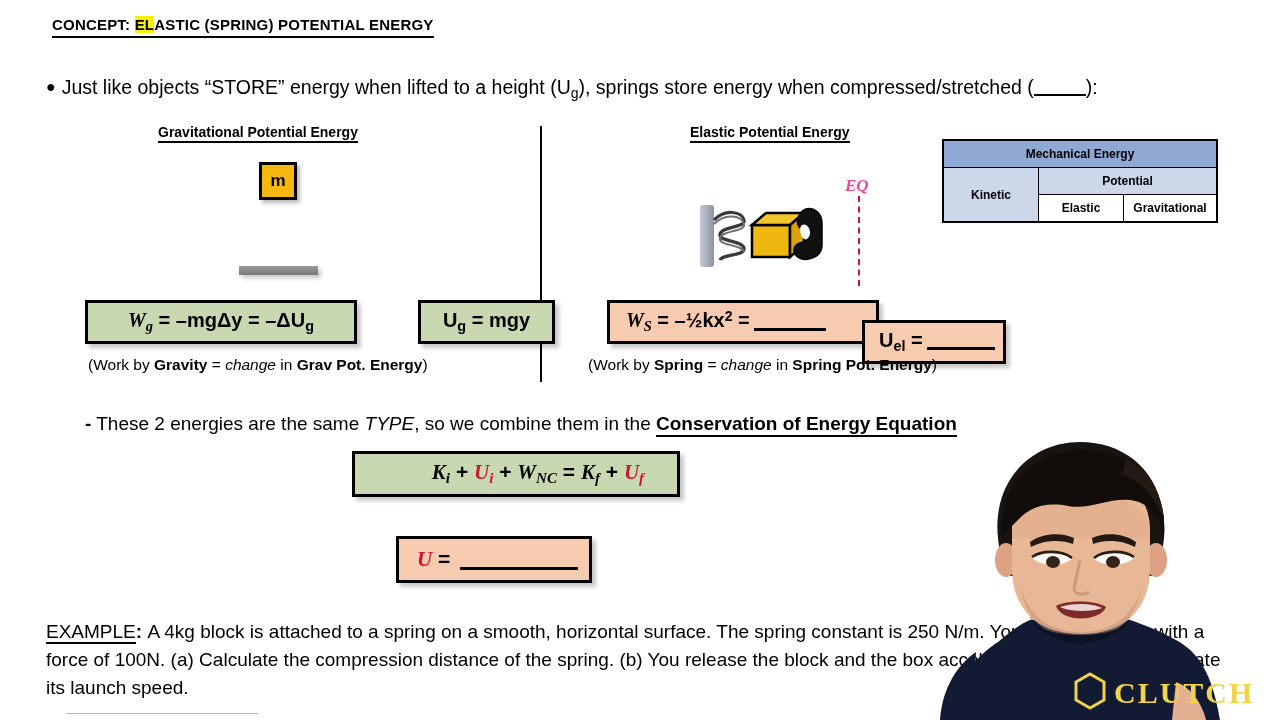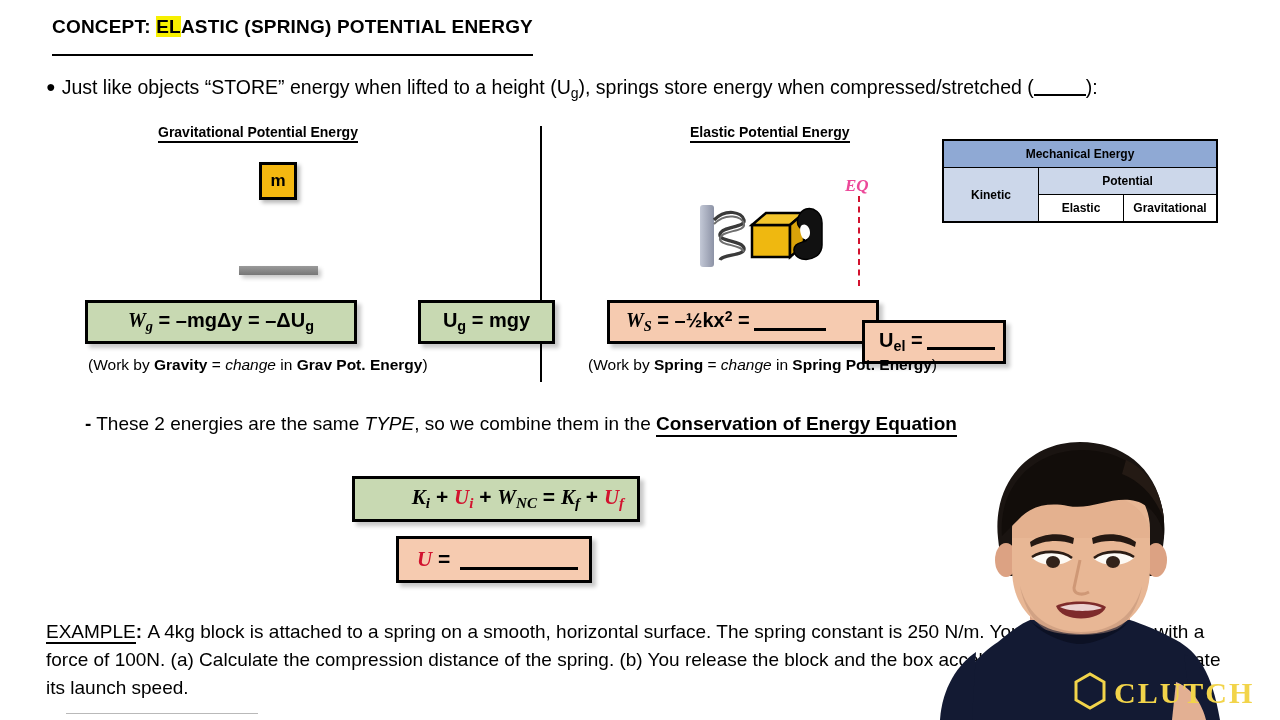--- a/index.html
+++ b/index.html
@@ -14,25 +14,25 @@
     overflow: hidden;
     font-family: "Liberation Sans", sans-serif;
     color: #000;
   }
 
   
   #title-bar {
     position: absolute;
     left: 52px;
     top: 16px;
-    font-size: 19px;
+    font-size: 15px;
     font-weight: bold;
     letter-spacing: 0.2px;
     border-bottom: 2px solid #000;
-    padding-bottom: 16px;
+    padding-bottom: 3px;
     white-space: nowrap;
   }
   .hl { background: #f7f000; }
 
   
   #bullet-line {
     position: absolute;
     left: 46px;
     top: 76px;
     font-size: 19.5px;
@@ -156,21 +156,21 @@
     font-weight: bold;
     white-space: nowrap;
   }
   .green { background: #c8d9b2; }
   .peach { background: #f6cbb0; }
 
   #wg-box { left: 85px; top: 300px; width: 272px; height: 44px; justify-content: center; font-size: 20px; }
   #ug-box { left: 384px; top: 300px; width: 137px; height: 44px; justify-content: center; font-size: 20px; margin-left: 34px; }
   #ws-box { left: 579px; top: 300px; width: 272px; height: 44px; padding-left: 16px; font-size: 20px; margin-left: 28px; }
   #uel-box { left: 862px; top: 300px; width: 144px; height: 44px; padding-left: 14px; font-size: 20px; margin-top: 20px; }
-  #coe-box { left: 352px; top: 476px; width: 288px; height: 46px; justify-content: center; font-size: 21px; padding-left: 44px; }
+  #coe-box { left: 352px; top: 451px; width: 328px; height: 46px; justify-content: center; font-size: 21px; padding-left: 44px; }
   #u-box { left: 396px; top: 536px; width: 196px; height: 47px; padding-left: 18px; font-size: 21px; }
 
   .it { font-family: "Liberation Serif", serif; font-style: italic; font-weight: bold; }
   .red { color: #d2122e; }
   .sup { font-size: 0.70em; vertical-align: 0.45em; }
   .blank-s {
     display: inline-block;
     border-bottom: 3px solid #000;
     width: 72px;
     vertical-align: -3px;

